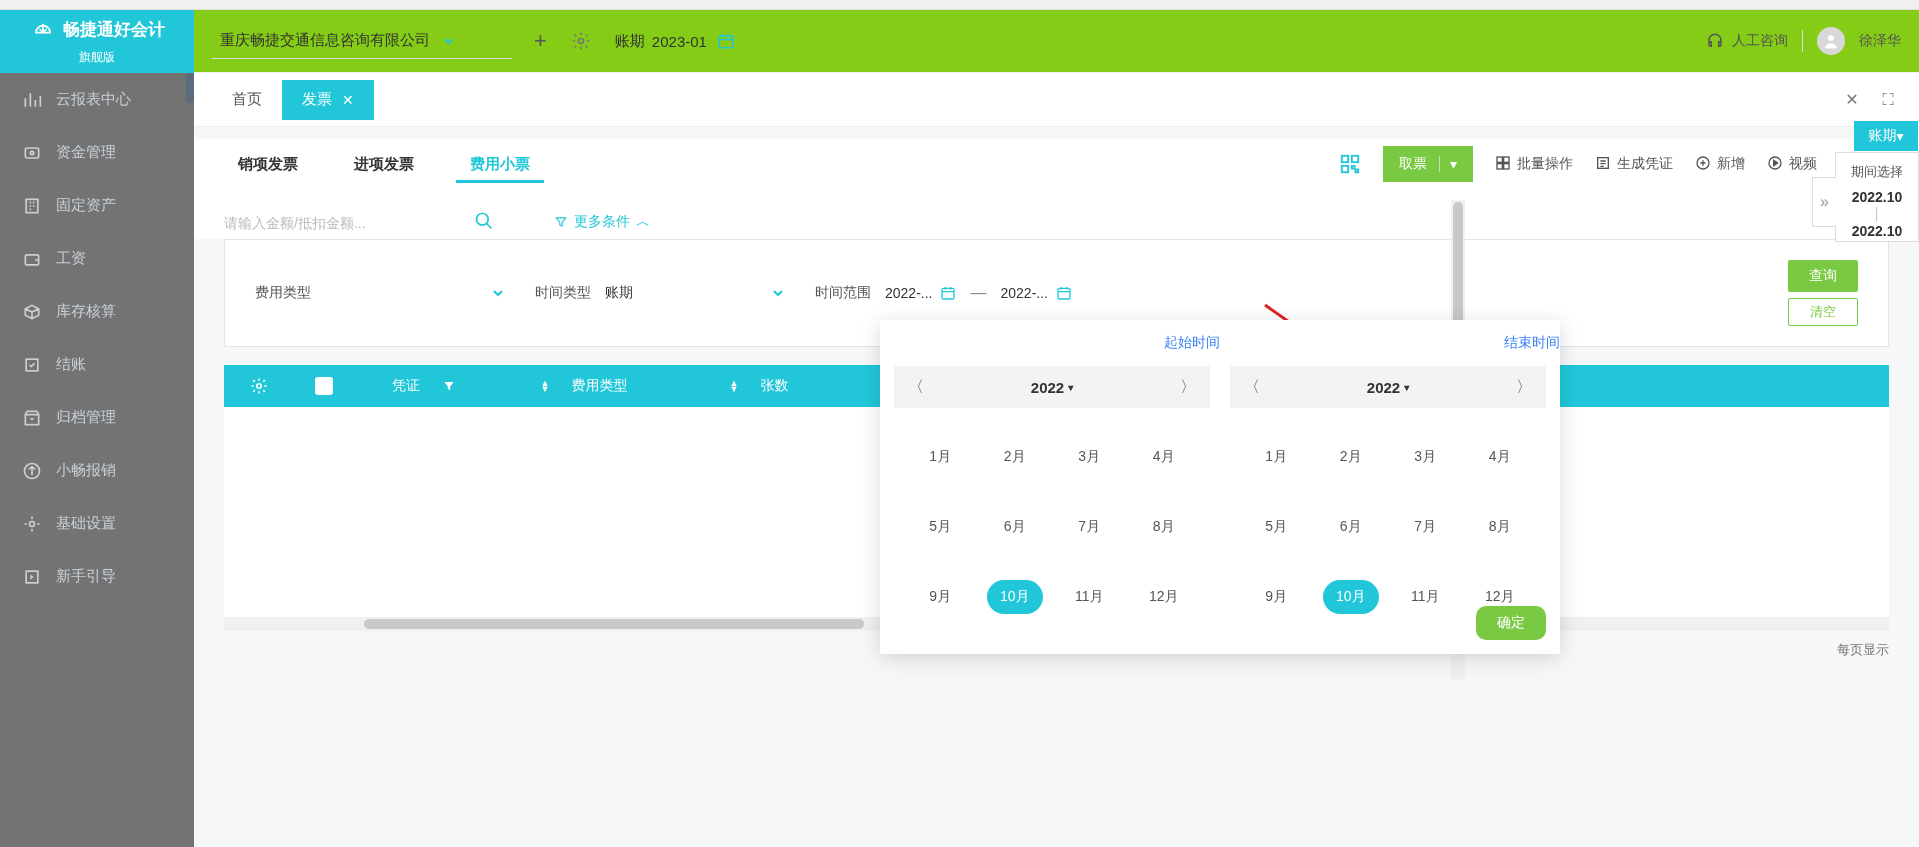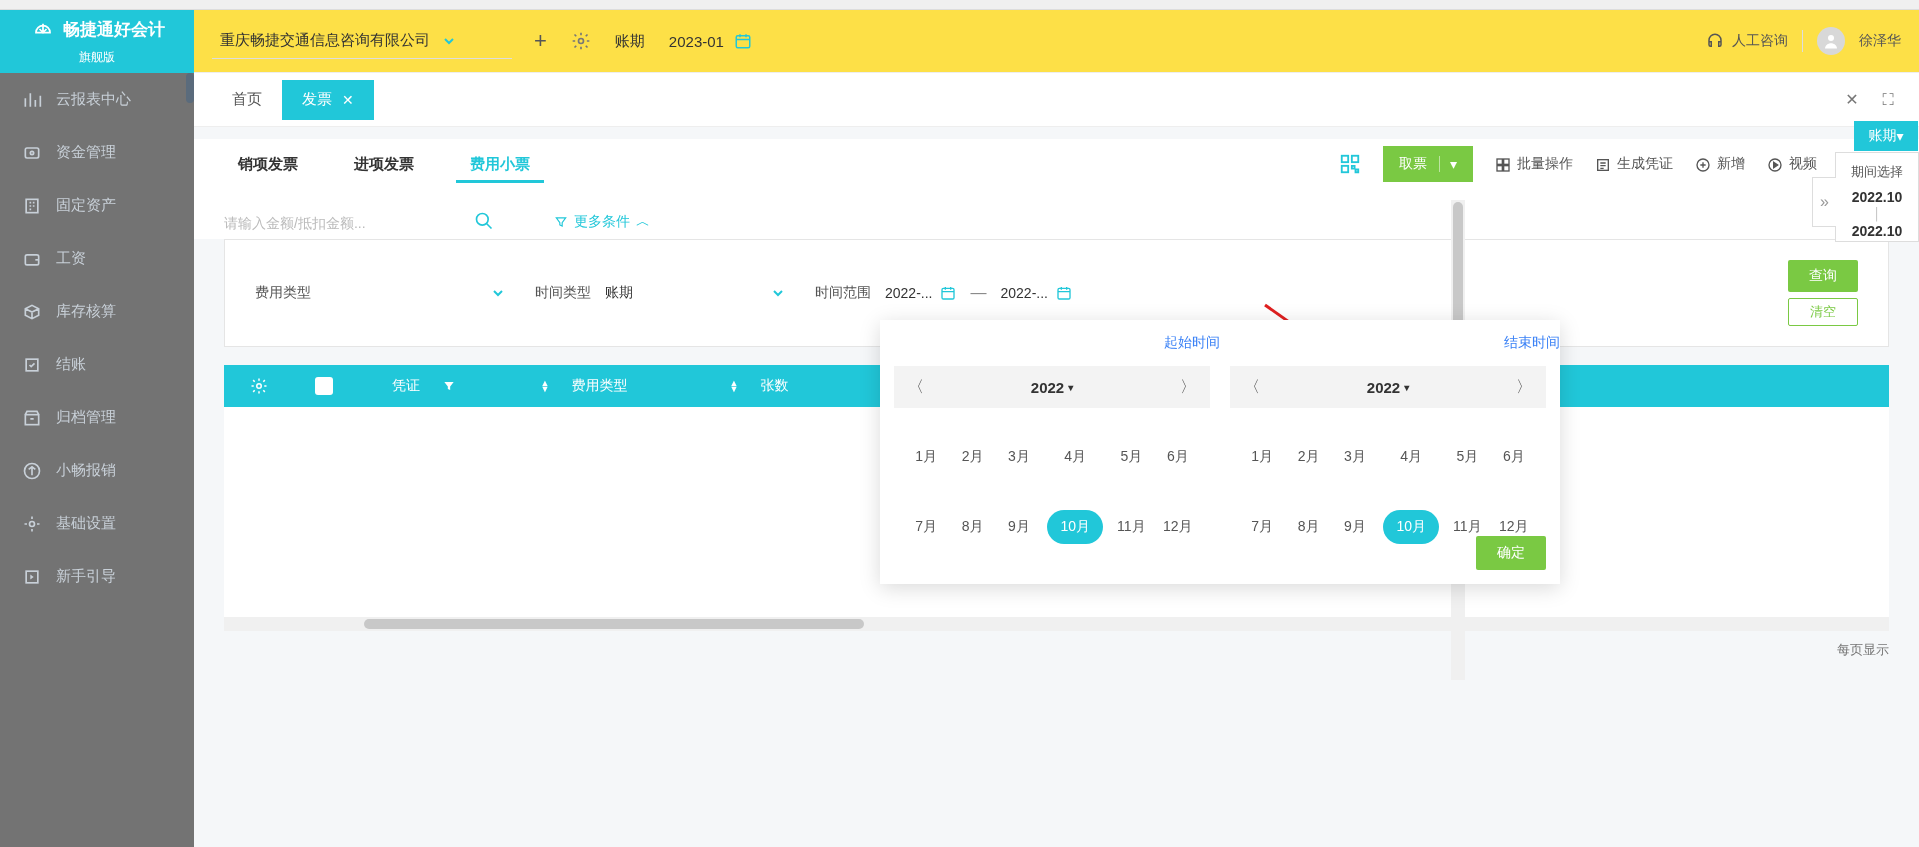--- a/index.html
+++ b/index.html
@@ -8,27 +8,27 @@
 .sidebar{position:absolute;left:0;top:10px;width:194px;height:837px;background:#737373;color:#fff}
 .sidebar-scroll{position:absolute;right:0;top:63px;width:8px;height:30px;background:#5a6b7c;border-radius:4px}
 .brand{height:63px;background:#21c7d9;display:flex;flex-direction:column;align-items:center;justify-content:center;color:#fff}
 .brand-row{display:flex;align-items:center;gap:6px}
 .brand-logo{width:28px;height:22px}
 .brand-text{font-size:17px;font-weight:bold}
 .brand-sub{font-size:12px;margin-top:8px}
 .nav-item{height:53px;display:flex;align-items:center;padding:16px 22px;gap:14px;font-size:15px;color:#c8d0d8;cursor:pointer}
 .nav-item.active{background:#2a3a4a;color:#fff}
 .nav-icon{width:20px;height:20px;flex-shrink:0}
-.topbar{position:absolute;left:194px;top:10px;right:0;height:63px;background:#fde047;display:flex;align-items:center;padding:0 18px;border-bottom:1px solid #eee}
+.topbar{position:absolute;left:194px;top:10px;right:0;height:63px;background:#84cc16;display:flex;align-items:center;padding:0 18px;border-bottom:1px solid #eee}
 .company-sel{display:flex;align-items:center;gap:12px;padding:0 8px;min-width:300px;border-bottom:1px solid #ddd;height:36px}
 .company-sel span{font-size:15px;color:#333}
 .chev-down{color:#21c7d9}
 .topbar-icons{display:flex;align-items:center;gap:24px;margin-left:22px}
 .zq-label{font-size:15px;color:#333;margin-left:24px}
-.zq-val{font-size:15px;color:#333;margin-left:24px}
+.zq-val{font-size:15px;color:#333;margin-left:7px}
 .cal-icon{color:#21c7d9;margin-left:10px}
 .topbar-right{margin-left:auto;display:flex;align-items:center;gap:14px}
 .consult{display:flex;align-items:center;gap:8px;font-size:14px;color:#555}
 .divider-v{width:1px;height:22px;background:#ddd}
 .avatar{width:28px;height:28px;border-radius:50%;background:#d8d8d8;display:flex;align-items:center;justify-content:center}
 .username{font-size:14px;color:#555}
 .tabs-bar{position:absolute;left:194px;top:73px;right:0;height:54px;background:#fff;display:flex;align-items:center;padding:0 18px;border-bottom:1px solid #eee}
 .tab{height:40px;padding:0 20px;display:flex;align-items:center;gap:10px;font-size:15px;color:#555;cursor:pointer}
 .tab.active{background:#21c7d9;color:#fff}
 .tab-close{font-size:14px}
@@ -36,21 +36,21 @@
 .tabs-close-all,.tabs-expand{width:26px;height:26px;display:flex;align-items:center;justify-content:center;color:#777;cursor:pointer}
 .content{position:absolute;left:194px;top:127px;right:0;bottom:0;background:#f5f7f9;padding:12px 0 0 0}
 .subtabs{display:flex;align-items:center;padding:0 30px;height:50px;background:#fff;margin:0 0 0 0}
 .subtab{padding:0 14px;height:50px;display:flex;align-items:center;font-size:15px;color:#333;font-weight:bold;cursor:pointer;margin-right:28px;position:relative}
 .subtab.active{color:#21c7d9}
 .subtab.active::after{content:"";position:absolute;bottom:6px;left:0;right:0;height:3px;background:#21c7d9}
 .toolbar{display:flex;align-items:center;gap:22px;margin-left:auto}
 .tb-icon{width:22px;height:22px;color:#21c7d9}
 .btn-primary{background:#7ac943;color:#fff;height:36px;padding:0 16px;display:flex;align-items:center;gap:8px;font-size:14px;border:none;cursor:pointer}
 .btn-primary .caret{border-left:1px solid rgba(255,255,255,0.5);padding-left:10px;margin-left:4px}
-.tb-link{display:flex;align-items:flex-end;gap:6px;font-size:14px;color:#555;cursor:pointer}
+.tb-link{display:flex;align-items:flex-start;gap:6px;font-size:14px;color:#555;cursor:pointer}
 .filter-row{display:flex;align-items:flex-end;padding:8px 30px;background:#fff;height:50px}
 .search-input{border:none;outline:none;font-size:14px;width:240px;color:#333}
 .search-input::placeholder{color:#bbb}
 .search-btn{color:#21c7d9;margin-left:10px;cursor:pointer}
 .more-cond{display:flex;align-items:center;gap:6px;color:#21c7d9;font-size:14px;margin-left:60px;cursor:pointer}
 .filter-box{margin:0 30px;background:#fff;border:1px solid #e5e5e5;padding:20px 30px;display:flex;align-items:center;gap:30px;flex-wrap:wrap}
 .f-group{display:flex;align-items:center;gap:14px}
 .f-label{font-size:14px;color:#555}
 .f-select{min-width:180px;height:32px;border:none;border-bottom:1px solid transparent;display:flex;align-items:center;justify-content:space-between;color:#333;font-size:14px}
 .f-select .chev{color:#21c7d9}
@@ -77,24 +77,24 @@
 .hscroll-thumb{position:absolute;left:140px;top:2px;height:10px;width:500px;background:#c8c8c8;border-radius:5px}
 .footer-bar{margin:4px 30px 0 30px;display:flex;justify-content:flex-end;font-size:13px;color:#777;padding:6px 0}
 .popup{position:absolute;left:880px;top:320px;width:680px;background:#fff;box-shadow:0 4px 20px rgba(0,0,0,0.15);padding:0 0 20px 0;z-index:50}
 .popup-heads{display:flex}
 .popup-head{flex:1;text-align:right;padding:14px 0;font-size:14px;font-weight:normal;color:#3b82f6}
 .cal-pair{display:flex;gap:20px;padding:0 14px}
 .cal{flex:1}
 .cal-top{display:flex;align-items:center;justify-content:space-between;background:#f3f3f3;height:42px;padding:0 14px}
 .cal-nav{cursor:pointer;color:#555}
 .cal-year{font-size:15px;font-weight:bold;color:#333;display:flex;align-items:center;gap:4px}
-.cal-grid{display:grid;grid-template-columns:repeat(6,1fr);gap:36px 10px;padding:32px 14px 20px 14px}
+.cal-grid{display:grid;grid-template-columns:repeat(4,1fr);gap:36px 10px;padding:32px 14px 20px 14px}
 .cal-cell{text-align:center;font-size:14px;color:#555;cursor:pointer;height:34px;display:flex;align-items:center;justify-content:center;border-radius:17px}
 .cal-cell.sel{background:#21c7d9;color:#fff;width:56px;margin:0 auto}
-.popup-btn{position:absolute;right:14px;bottom:14px;background:#7ac943;color:#fff;border:none;height:34px;width:70px;font-size:14px;cursor:pointer;border-radius:2px}
+.popup-btn{position:absolute;right:14px;bottom:14px;background:#7ac943;color:#fff;border:none;height:34px;width:70px;font-size:14px;cursor:pointer;border-radius:10px}
 .arrow{position:absolute;pointer-events:none}
 .side-period{position:absolute;right:0;top:152px;width:84px;background:#fff;border:1px solid #ddd;z-index:40}
 .side-period-btn{width:64px;height:30px;background:#21c7d9;color:#fff;font-size:14px;display:flex;align-items:center;justify-content:center;position:absolute;top:-2px;right:0;transform:translateY(-100%)}
 .side-period-toggle{position:absolute;left:-24px;top:24px;width:24px;height:50px;background:#fff;border:1px solid #ddd;border-right:none;display:flex;align-items:center;justify-content:center;color:#999;cursor:pointer}
 .side-period-title{font-size:13px;color:#555;text-align:center;padding:10px 0 6px 0}
 .side-period-val{font-size:14px;font-weight:bold;color:#333;text-align:center;padding:2px 0}
 .side-period-sep{height:14px;display:flex;align-items:center;justify-content:center;color:#bbb;font-size:12px}
 .vscroll{position:absolute;right:454px;top:200px;width:14px;height:480px;background:#f0f0f0}
 .vscroll-thumb{width:10px;margin:2px auto 0 auto;height:250px;background:#c8c8c8;border-radius:5px}
 .icon-plus{font-size:22px;color:#555}

